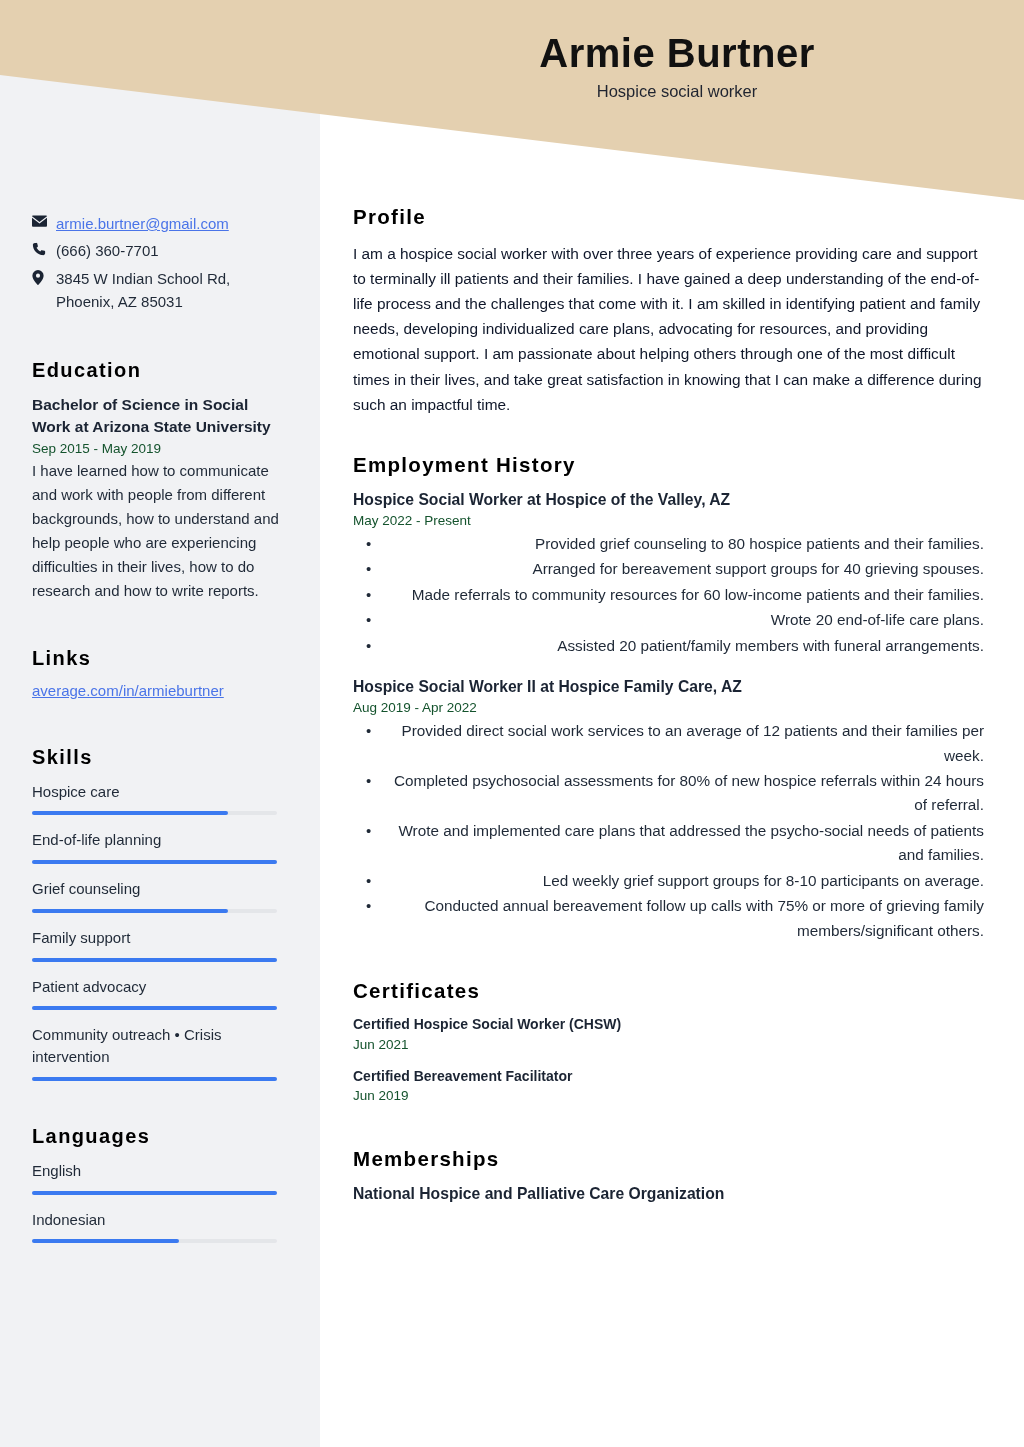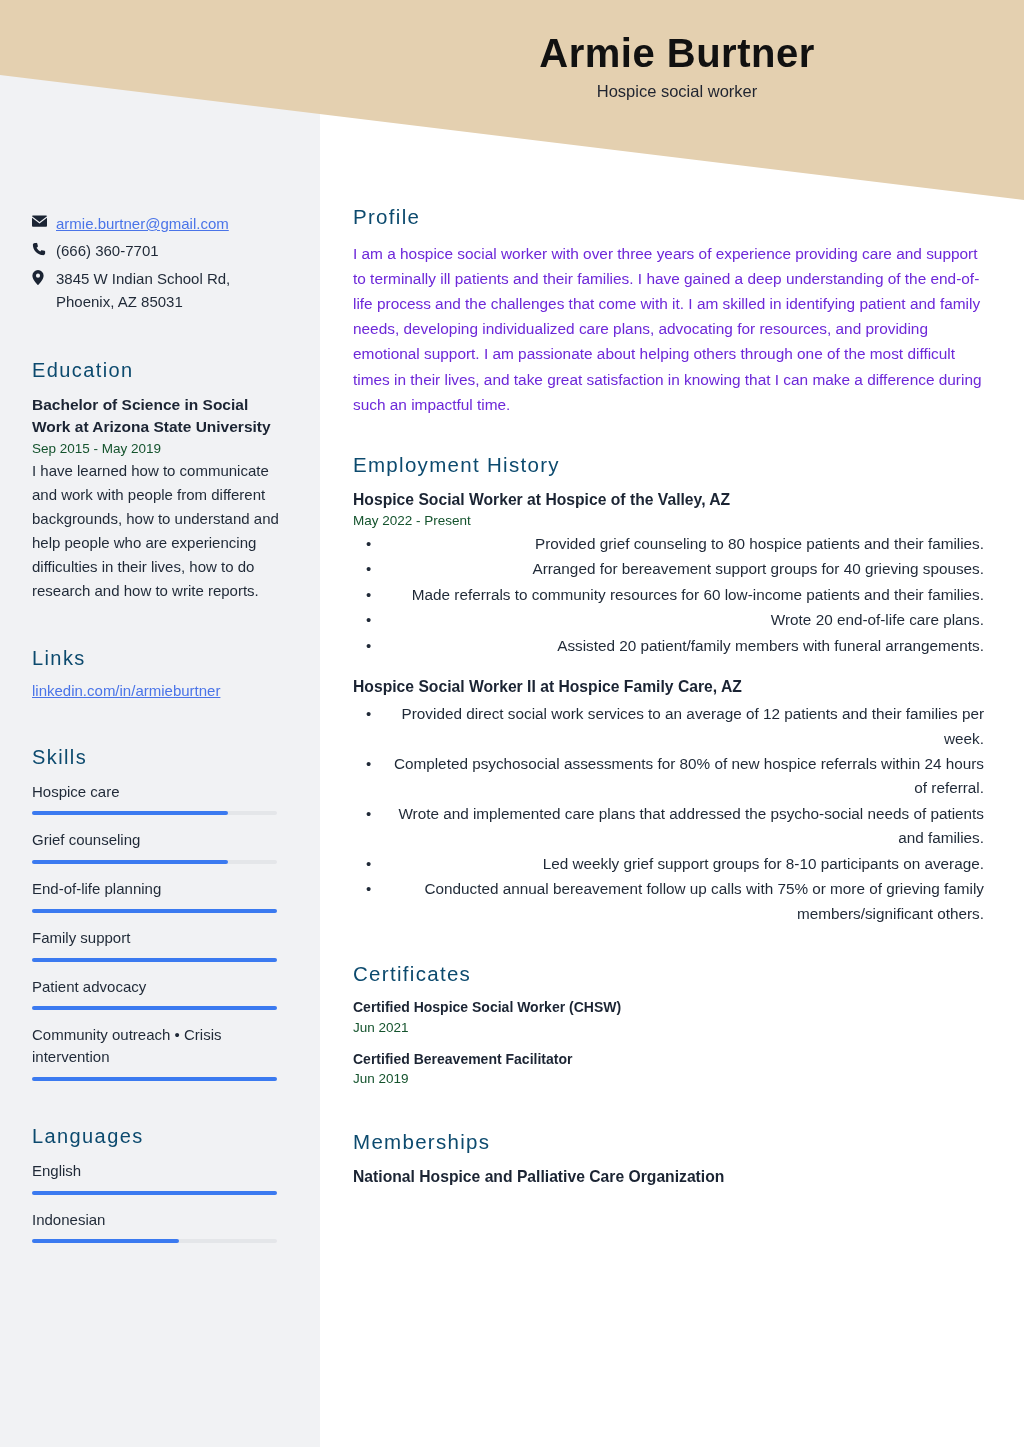--- a/index.html
+++ b/index.html
@@ -69,22 +69,22 @@
     position: absolute;
     left: 320px; top: 0;
     width: 704px;
     padding: 205px 40px 40px 33px;
     z-index: 5;
   }
 
   
   h2.section-title {
     font-size: 20px;
-    font-weight: normal;
-    color: #0c4a6e;
+    font-weight: bold;
+    color: #000000;
     letter-spacing: 1.4px;
     margin-bottom: 12px;
   }
   .main h2.section-title { font-size: 20.5px; letter-spacing: 1.3px; }
 
   
   .contact-list { margin-bottom: 46px; }
   .contact-row {
     display: flex;
     align-items: flex-start;
@@ -154,21 +154,21 @@
     background: #3b7af0;
     border-radius: 2px;
   }
   .skills-block { margin-bottom: 44px; }
 
   
   .profile-block { margin-bottom: 36px; }
   .profile-text {
     font-size: 15.4px;
     line-height: 1.63;
-    color: #6d28d9;
+    color: #0f172a;
   }
   .job { margin-bottom: 18px; }
   .job-title {
     font-size: 15.7px;
     font-weight: bold;
     color: #1b2433;
     line-height: 1.4;
   }
   ul.bullets {
     margin: 4px 0 0 0;
@@ -258,44 +258,44 @@
 
     <div class="edu-block">
       <h2 class="section-title">Education</h2>
       <div class="edu-degree">Bachelor of Science in Social Work at Arizona State University</div>
       <div class="item-date">Sep 2015 - May 2019</div>
       <div class="edu-desc">I have learned how to communicate and work with people from different backgrounds, how to understand and help people who are experiencing difficulties in their lives, how to do research and how to write reports.</div>
     </div>
 
     <div class="links-block">
       <h2 class="section-title">Links</h2>
-      <a class="link-text" href="#">linkedin.com/in/armieburtner</a>
+      <a class="link-text" href="#">average.com/in/armieburtner</a>
     </div>
 
     <div class="skills-block">
       <h2 class="section-title">Skills</h2>
 
       <div class="bar-item">
         <div class="bar-label">Hospice care</div>
         <div class="bar-track">
           <div class="bar-fill" style="width: 80%;"></div>
         </div>
       </div>
 
       <div class="bar-item">
+        <div class="bar-label">End-of-life planning</div>
+        <div class="bar-track">
+          <div class="bar-fill" style="width: 100%;"></div>
+        </div>
+      </div>
+
+      <div class="bar-item">
         <div class="bar-label">Grief counseling</div>
         <div class="bar-track">
           <div class="bar-fill" style="width: 80%;"></div>
-        </div>
-      </div>
-
-      <div class="bar-item">
-        <div class="bar-label">End-of-life planning</div>
-        <div class="bar-track">
-          <div class="bar-fill" style="width: 100%;"></div>
         </div>
       </div>
 
       <div class="bar-item">
         <div class="bar-label">Family support</div>
         <div class="bar-track">
           <div class="bar-fill" style="width: 100%;"></div>
         </div>
       </div>
 
@@ -351,20 +351,21 @@
           <li>Provided grief counseling to 80 hospice patients and their families.</li>
           <li>Arranged for bereavement support groups for 40 grieving spouses.</li>
           <li>Made referrals to community resources for 60 low-income patients and their families.</li>
           <li>Wrote 20 end-of-life care plans.</li>
           <li>Assisted 20 patient/family members with funeral arrangements.</li>
         </ul>
       </div>
 
       <div class="job">
         <div class="job-title">Hospice Social Worker II at Hospice Family Care, AZ</div>
+        <div class="item-date">Aug 2019 - Apr 2022</div>
         <ul class="bullets">
           <li>Provided direct social work services to an average of 12 patients and their families per week.</li>
           <li>Completed psychosocial assessments for 80% of new hospice referrals within 24 hours of referral.</li>
           <li>Wrote and implemented care plans that addressed the psycho-social needs of patients and families.</li>
           <li>Led weekly grief support groups for 8-10 participants on average.</li>
           <li>Conducted annual bereavement follow up calls with 75% or more of grieving family members/significant others.</li>
         </ul>
       </div>
     </div>
 

